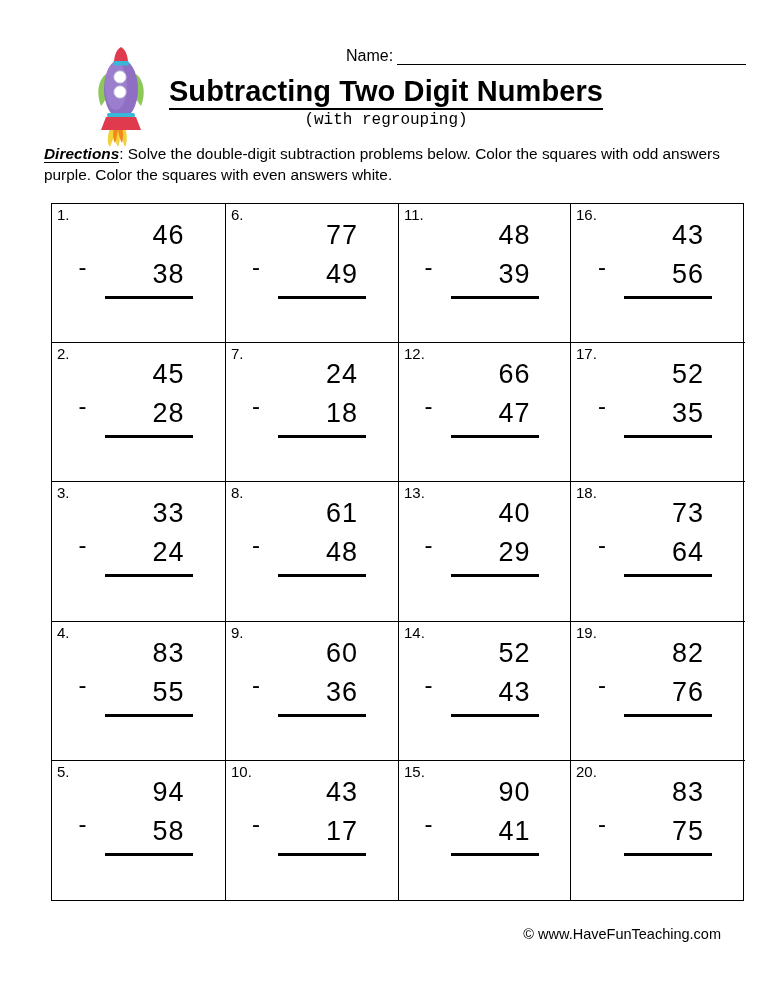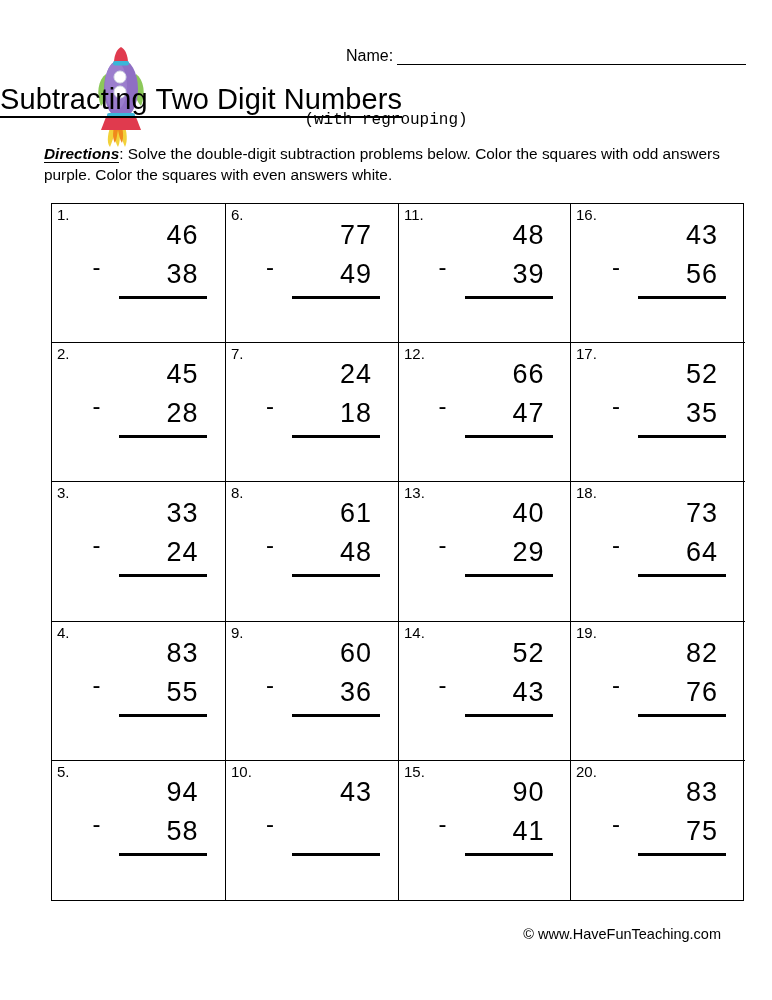--- a/index.html
+++ b/index.html
@@ -47,25 +47,25 @@
   .name-line {
     flex: 1;
     border-bottom: 1.6px solid #000;
     height: 15px;
   }
 
   .title {
     position: absolute;
     left: 0;
     right: 0;
-    top: 82px;
-    text-align: left;
+    top: 74px;
+    text-align: center;
     font-size: 29px;
     line-height: 34px;
-    font-weight: 400;
+    font-weight: 700;
     letter-spacing: 0.1px;
   }
   .title span.tu {
     border-bottom: 2px solid #000;
     padding-bottom: 1px;
   }
   .subtitle {
     position: absolute;
     left: 0;
     right: 0;
@@ -124,21 +124,20 @@
     position: absolute;
     left: 0;
     top: 12px;
     width: 100%;
     height: 86px;
   }
   .prob-inner {
     position: absolute;
     left: 50%;
     transform: translateX(-50%);
-    margin-left: 14px;
     width: 108px;
   }
   .operand {
     text-align: right;
     font-size: 27px;
     line-height: 39px;
     padding-right: 8px;
     letter-spacing: 1px;
   }
   .minus {
@@ -396,20 +395,21 @@
             <div class="minus">-</div>
             <div class="answer-rule"></div>
           </div>
         </div>
       </div>
       <div class="cell last-row">
         <div class="num">10.</div>
         <div class="prob">
           <div class="prob-inner">
             <div class="operand">43</div>
+            <div class="operand">17</div>
             <div class="minus">-</div>
             <div class="answer-rule"></div>
           </div>
         </div>
       </div>
       <div class="cell last-row">
         <div class="num">15.</div>
         <div class="prob">
           <div class="prob-inner">
             <div class="operand">90</div>

